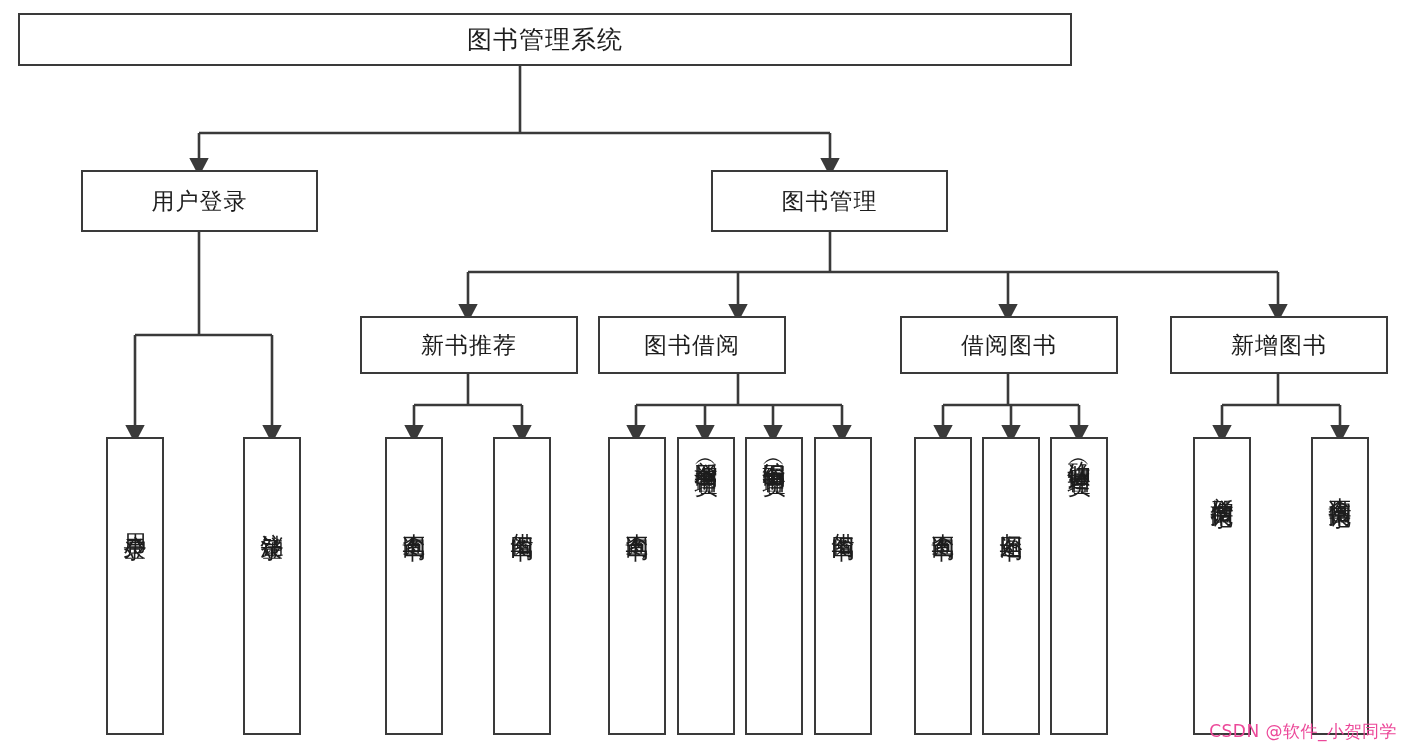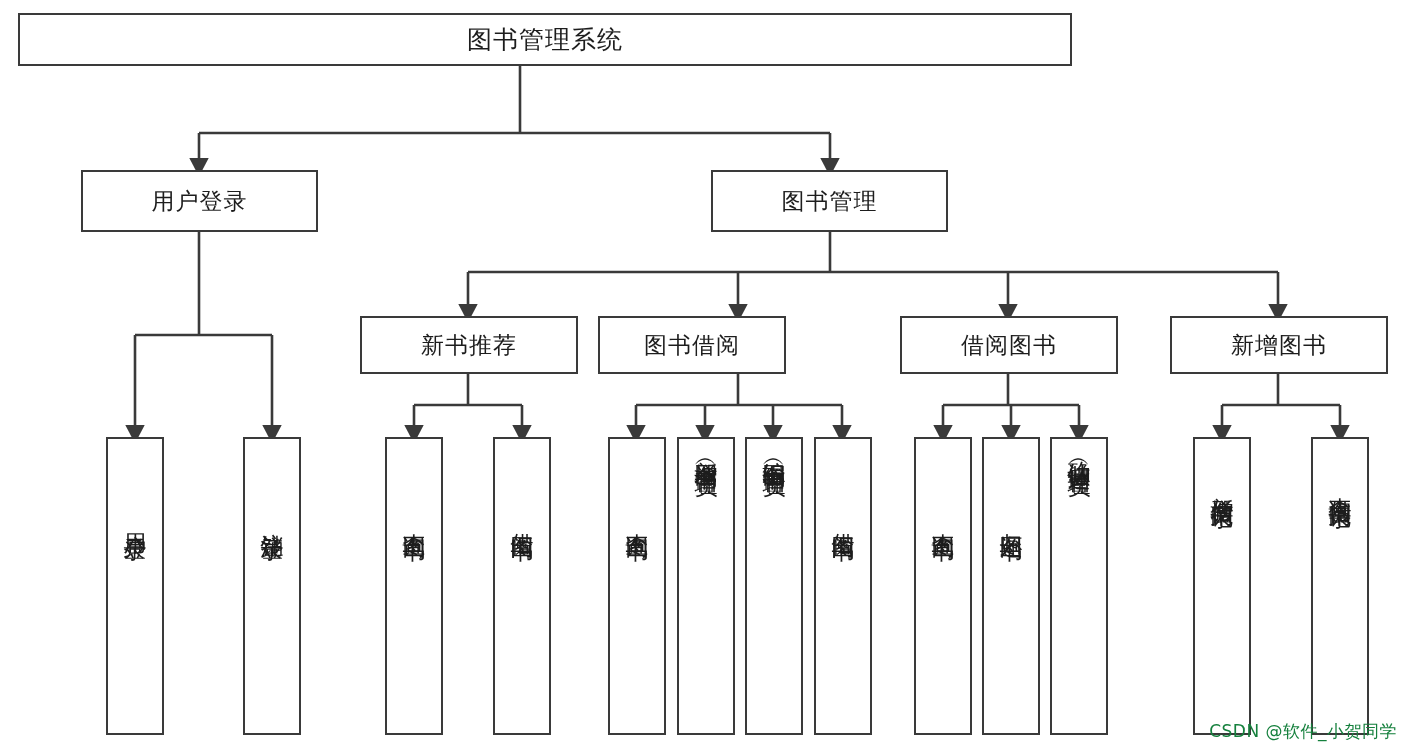--- a/index.html
+++ b/index.html
@@ -66,21 +66,21 @@
   }
   .htext {
     white-space: nowrap;
     letter-spacing: 1px;
   }
   #watermark {
     position: absolute;
     right: 8px;
     bottom: 4px;
     font-size: 17px;
-    color: #15803d;
+    color: #ec4899;
     letter-spacing: 0.5px;
     z-index: 5;
     white-space: nowrap;
     font-family: "DejaVu Sans", "Liberation Sans", sans-serif;
   }
 </style>
 </head>
 <body>
 
 <div id="diagram-root">

